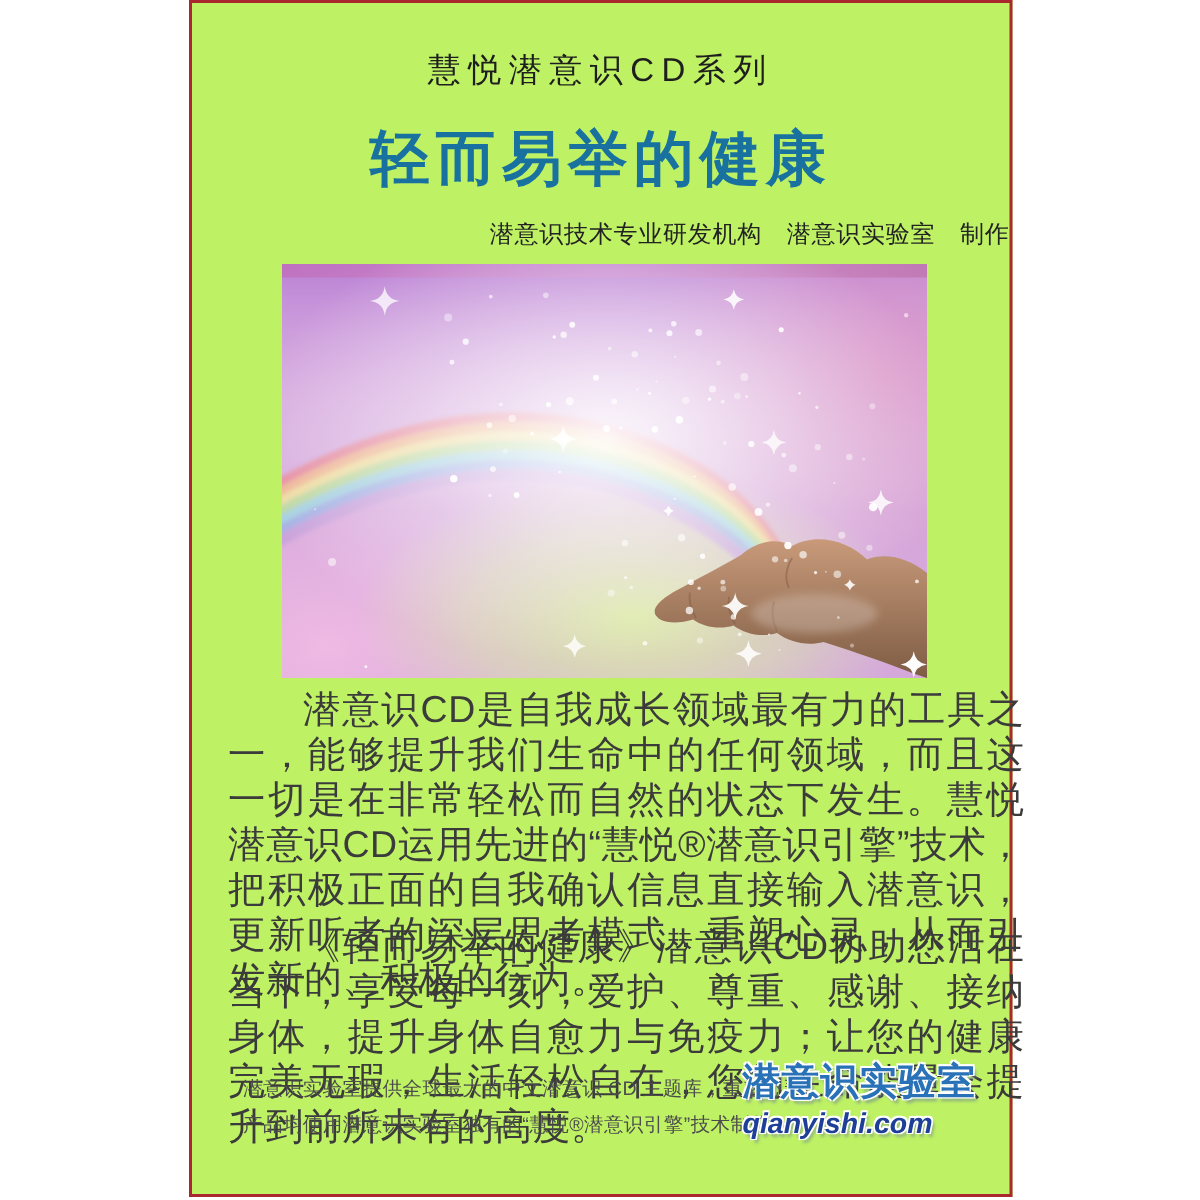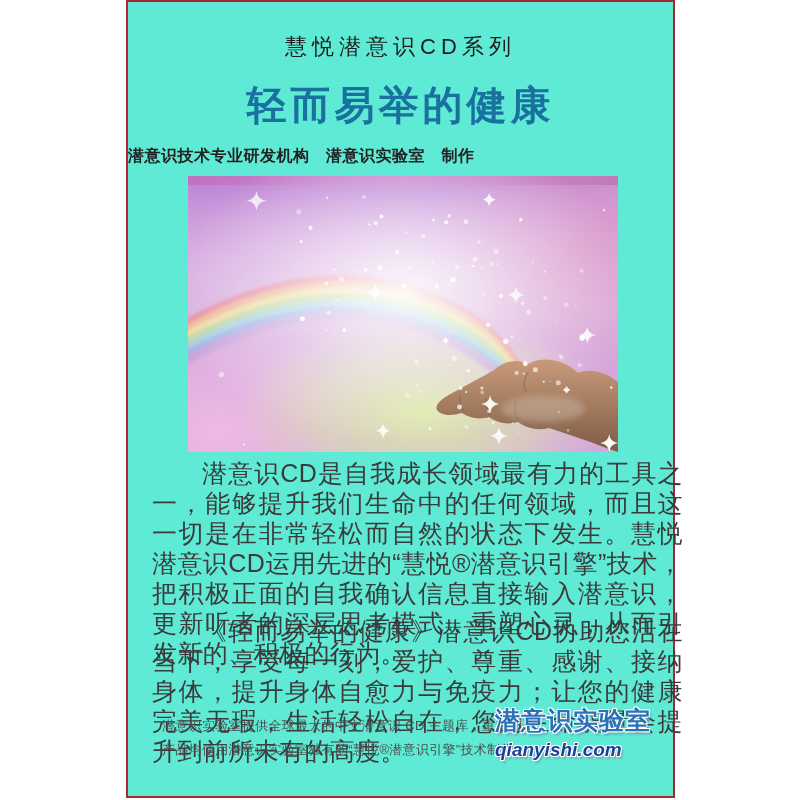--- a/index.html
+++ b/index.html
@@ -10,33 +10,33 @@
   }
   *{box-sizing:border-box;}
   html,body{margin:0;padding:0;}
   body{
     width:800px;height:800px;overflow:hidden;background:#ffffff;
     font-family:"Liberation Sans",sans-serif;
   }
   .canvas{position:relative;width:800px;height:800px;background:#ffffff;}
   .sheet{
     position:absolute;left:126px;top:0;width:549px;height:798px;
-    border:2px solid var(--border-red);background:#5eead4;
+    border:2px solid var(--border-red);background:#bef264;
   }
   .series-title{
     position:absolute;top:30px;left:0;right:0;text-align:center;
     font-size:22px;letter-spacing:5px;color:#1e1e1e;font-weight:500;
   }
   .product-title{
     position:absolute;top:76px;left:0;right:0;margin:0;text-align:center;
     font-size:40px;font-weight:900;letter-spacing:4px;color:var(--title-blue);
   }
   .byline{
-    position:absolute;top:144px;left:0;right:0;text-align:left;
-    font-size:16px;font-weight:700;color:#222222;letter-spacing:0.5px;
+    position:absolute;top:144px;left:0;right:0;text-align:right;
+    font-size:16px;font-weight:400;color:#222222;letter-spacing:0.5px;
   }
   .photo{
     position:absolute;left:60px;top:174px;width:430px;height:276px;overflow:hidden;
   }
   .photo svg{display:block;width:100%;height:100%;}
   .para{
     position:absolute;left:24px;width:531px;margin:0;
     font-size:25px;font-weight:400;color:#3b3b3b;line-height:30px;
     text-align:justify;text-indent:2em;letter-spacing:0.4px;
   }

